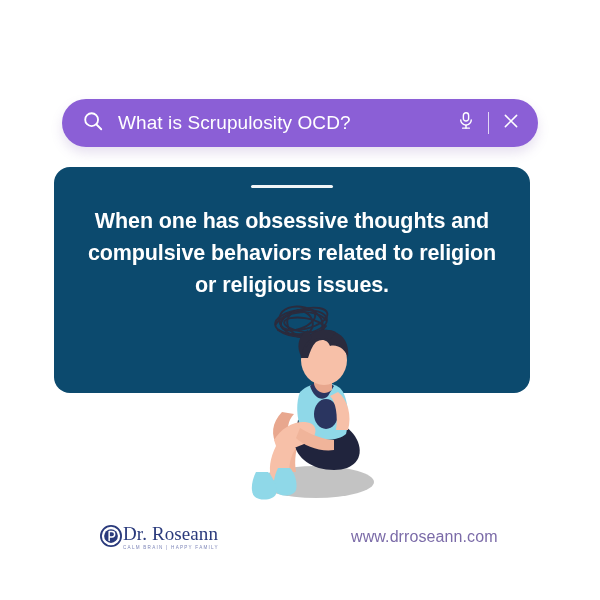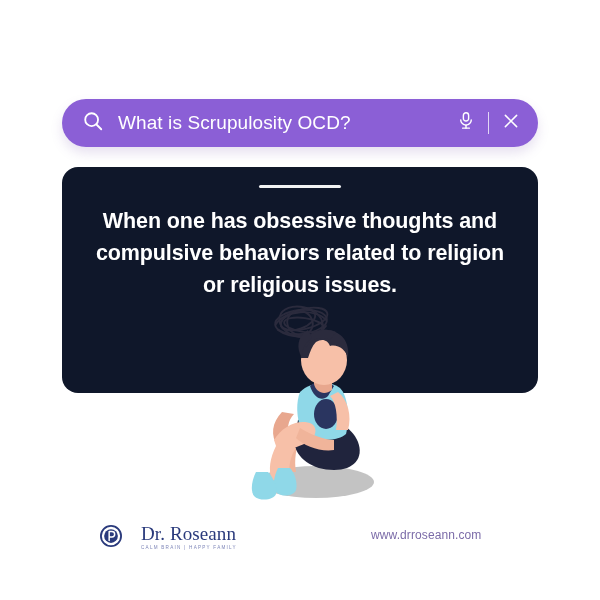--- a/index.html
+++ b/index.html
@@ -60,25 +60,25 @@
     width: 1px;
     height: 22px;
     background: rgba(255,255,255,0.75);
     margin: 0 13px;
     flex: 0 0 auto;
   }
 
   
   #answer-card {
     position: absolute;
-    left: 62px;
+    left: 54px;
     top: 167px;
     width: 476px;
     height: 226px;
-    background: #0f172a;
+    background: #0c4a6e;
     border-radius: 16px;
   }
   #card-divider {
     position: absolute;
     left: 50%;
     transform: translateX(-50%);
     top: 18px;
     width: 82px;
     height: 3px;
     background: #ffffff;
@@ -118,21 +118,21 @@
   }
   #brand-logo {
     position: absolute;
     left: 100px;
     top: 0px;
     display: flex;
     align-items: center;
   }
   #logo-mark { width: 22px; height: 22px; flex: 0 0 auto; }
   #logo-text-block {
-    margin-left: 19px;
+    margin-left: 1px;
     display: flex;
     flex-direction: column;
     justify-content: center;
   }
   #logo-wordmark {
     font-family: "Liberation Serif", serif;
     font-size: 19px;
     color: #2A3A7C;
     line-height: 19px;
     letter-spacing: 0.1px;
@@ -140,23 +140,23 @@
   #logo-tagline {
     font-size: 4.6px;
     color: #7E86B8;
     letter-spacing: 1.25px;
     line-height: 8px;
     margin-top: 1px;
     white-space: nowrap;
   }
   #site-url {
     position: absolute;
-    left: 371px;
+    left: 351px;
     top: 4px;
-    font-size: 12px;
+    font-size: 16px;
     color: #7B6BA8;
     letter-spacing: 0.1px;
   }
 </style>
 </head>
 <body>
 
 <div id="canvas">
 
   <div id="search-bar">

